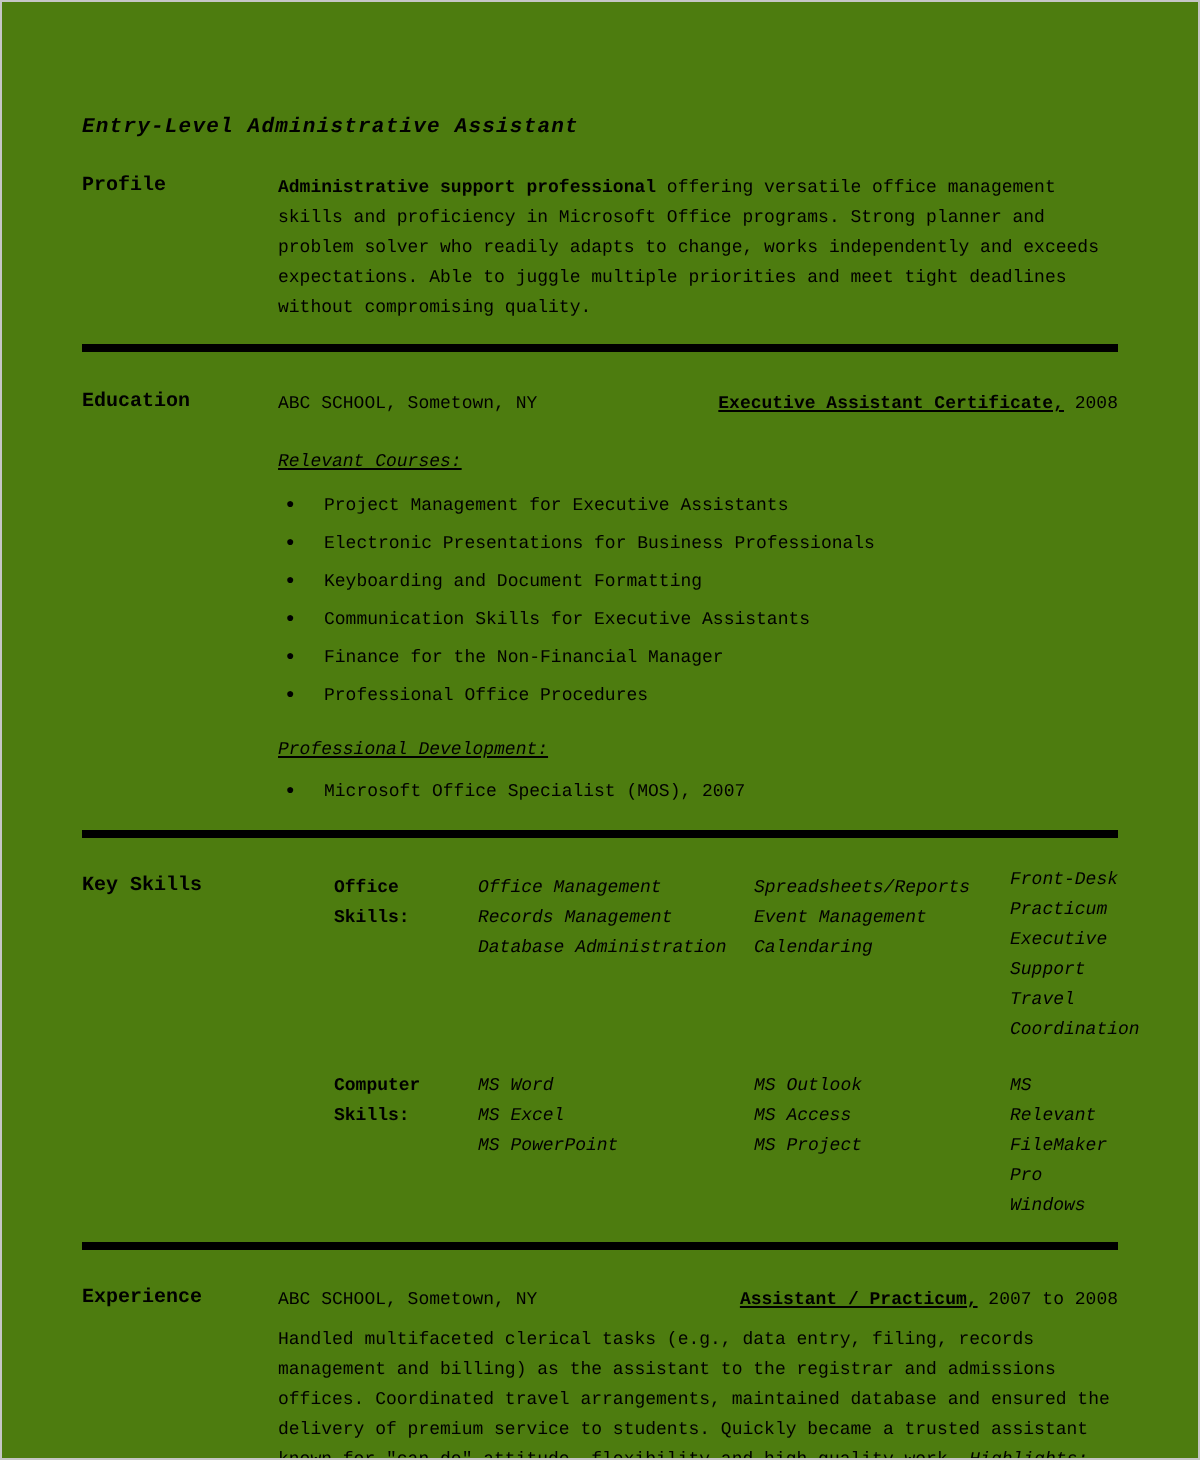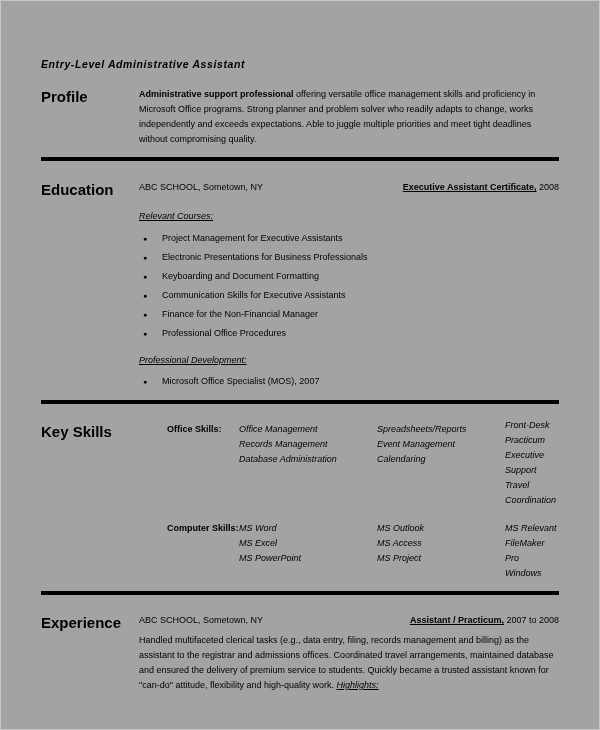--- a/index.html
+++ b/index.html
@@ -1,31 +1,31 @@
 <!DOCTYPE html>
 <html><head>
 <meta charset="utf-8">
 <style>
   html,body{margin:0;padding:0;background:#fff;}
   .page{
     width:600px;height:730px;box-sizing:border-box;
-    border:1px solid #c6c6c6;background:#a3a3a3;color:#000;
-    font-family:Liberation Sans, sans-serif;
+    border:1px solid #c6c6c6;background:#4d7c0f;color:#000;
+    font-family:Liberation Mono, monospace;
     overflow:hidden;
   }
   .title{
     margin:57px 40px 0 40px;
     font-size:10.5px;font-weight:bold;font-style:italic;letter-spacing:0.6px;
   }
   .row{display:flex;margin:0 40px 0 40px;}
   .row-profile{margin-top:17px;}
   .row-education{margin-top:19px;}
   .row-skills{margin-top:18px;}
   .row-experience{margin-top:18px;}
-  .label{width:98px;flex-shrink:0;font-weight:bold;font-size:15px;padding-top:1px;}
+  .label{width:98px;flex-shrink:0;font-weight:bold;font-size:10px;padding-top:1px;}
   .content{flex:1;font-size:9px;line-height:15px;min-width:0;}
   .para{margin:0;}
   .rule{height:4px;background:#000;margin-left:40px;margin-right:40px;}
   .rule-1{margin-top:10px;}
   .rule-2{margin-top:9px;}
   .rule-3{margin-top:10px;}
   .head-row{display:flex;justify-content:space-between;align-items:flex-start;gap:20px;}
   .bold{font-weight:bold;}
   .u{text-decoration:underline;}
   .iu{font-style:italic;text-decoration:underline;}

